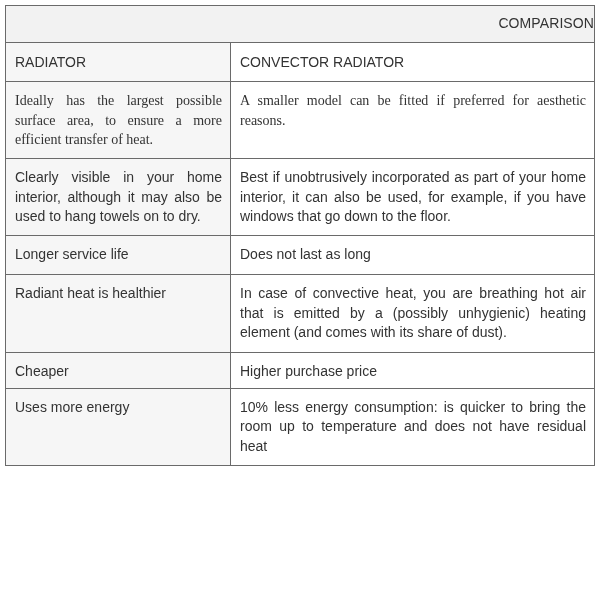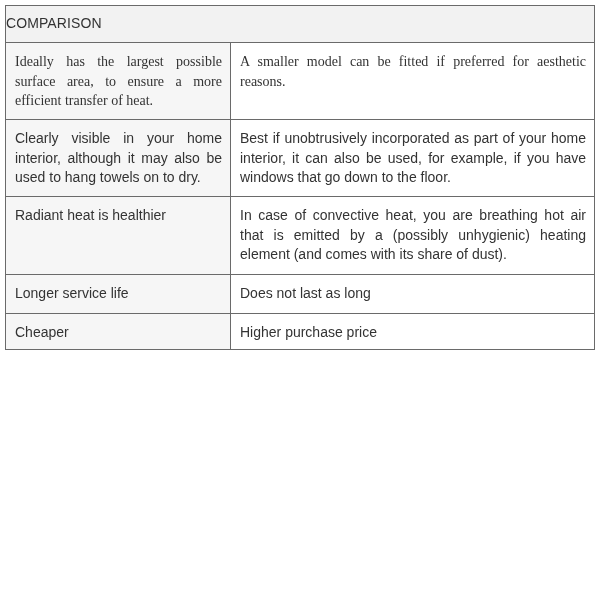--- a/index.html
+++ b/index.html
@@ -28,21 +28,21 @@
     table.cmp td, table.cmp th {
       border: 1.5px solid #6a6a6a;
       vertical-align: top;
       padding: 0;
       font-weight: normal;
     }
     .col-left { width: 225px; }
     .col-right { width: 364px; }
     th.title {
       background: #f2f2f2;
-      text-align: left;
+      text-align: right;
       height: 37px;
       padding-top: 8px !important;
       box-sizing: border-box;
       font-size: 14px;
       letter-spacing: 0.1px;
     }
     .hdr td { height: 38px; box-sizing: border-box; }
     td.left { background: #f6f6f6; }
     td.right { background: #ffffff; }
     .cell {
@@ -57,54 +57,70 @@
 
 <table class="cmp">
   <colgroup>
     <col class="col-left">
     <col class="col-right">
   </colgroup>
   <tbody>
       <tr>
     <th class="title" colspan="2">COMPARISON</th>
   </tr>
+  <tr class="hdr">
+    <td class="left" style="height:39px;">
+      <div class="cell">RADIATOR</div>
+    </td>
+    <td class="right">
+      <div class="cell">CONVECTOR RADIATOR</div>
+    </td>
+  </tr>
   <tr style="height:77px;font-family:Liberation Serif, serif;">
     <td class="left">
           <div class="cell">Ideally has the largest possible surface area, to ensure a more efficient transfer of heat.</div>
         </td>
     <td class="right">
           <div class="cell">A smaller model can be fitted if preferred for aesthetic reasons.</div>
         </td>
   </tr>
   <tr style="height:77px;">
     <td class="left">
           <div class="cell">Clearly visible in your home interior, although it may also be used to hang towels on to dry.</div>
         </td>
     <td class="right">
           <div class="cell">Best if unobtrusively incorporated as part of your home interior, it can also be used, for example, if you have windows that go down to the floor.</div>
         </td>
   </tr>
+  <tr style="height:39px;">
+    <td class="left">
+          <div class="cell">Longer service life</div>
+        </td>
+    <td class="right">
+          <div class="cell">Does not last as long</div>
+        </td>
+  </tr>
   <tr style="height:78px;">
     <td class="left">
           <div class="cell">Radiant heat is healthier</div>
         </td>
     <td class="right">
           <div class="cell">In case of convective heat, you are breathing hot air that is emitted by a (possibly unhygienic) heating element (and comes with its share of dust).</div>
-        </td>
-  </tr>
-  <tr style="height:39px;">
-    <td class="left">
-          <div class="cell">Longer service life</div>
-        </td>
-    <td class="right">
-          <div class="cell">Does not last as long</div>
         </td>
   </tr>
   <tr style="height:26px;">
     <td class="left">
           <div class="cell">Cheaper</div>
         </td>
     <td class="right">
           <div class="cell">Higher purchase price</div>
         </td>
   </tr>
+  <tr style="height:77px;">
+    <td class="left">
+          <div class="cell">Uses more energy</div>
+        </td>
+    <td class="right">
+          <div class="cell">10% less energy consumption: is quicker to bring the room up to temperature and does not have residual heat</div>
+        </td>
+  </tr>
 </tbody>
   </table>
 
 </body></html>

